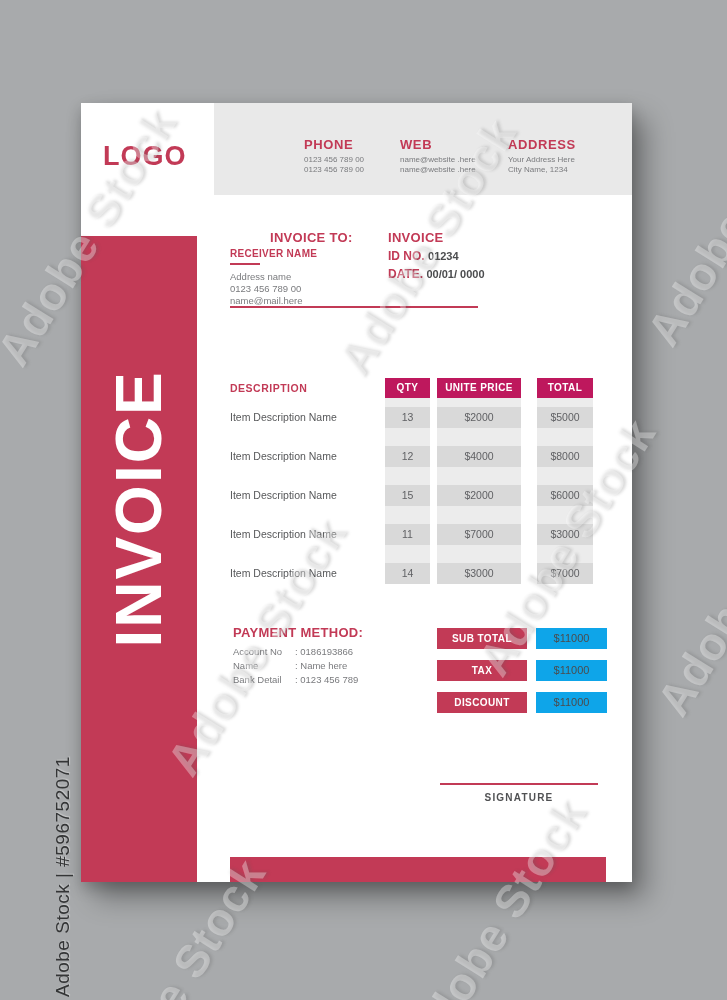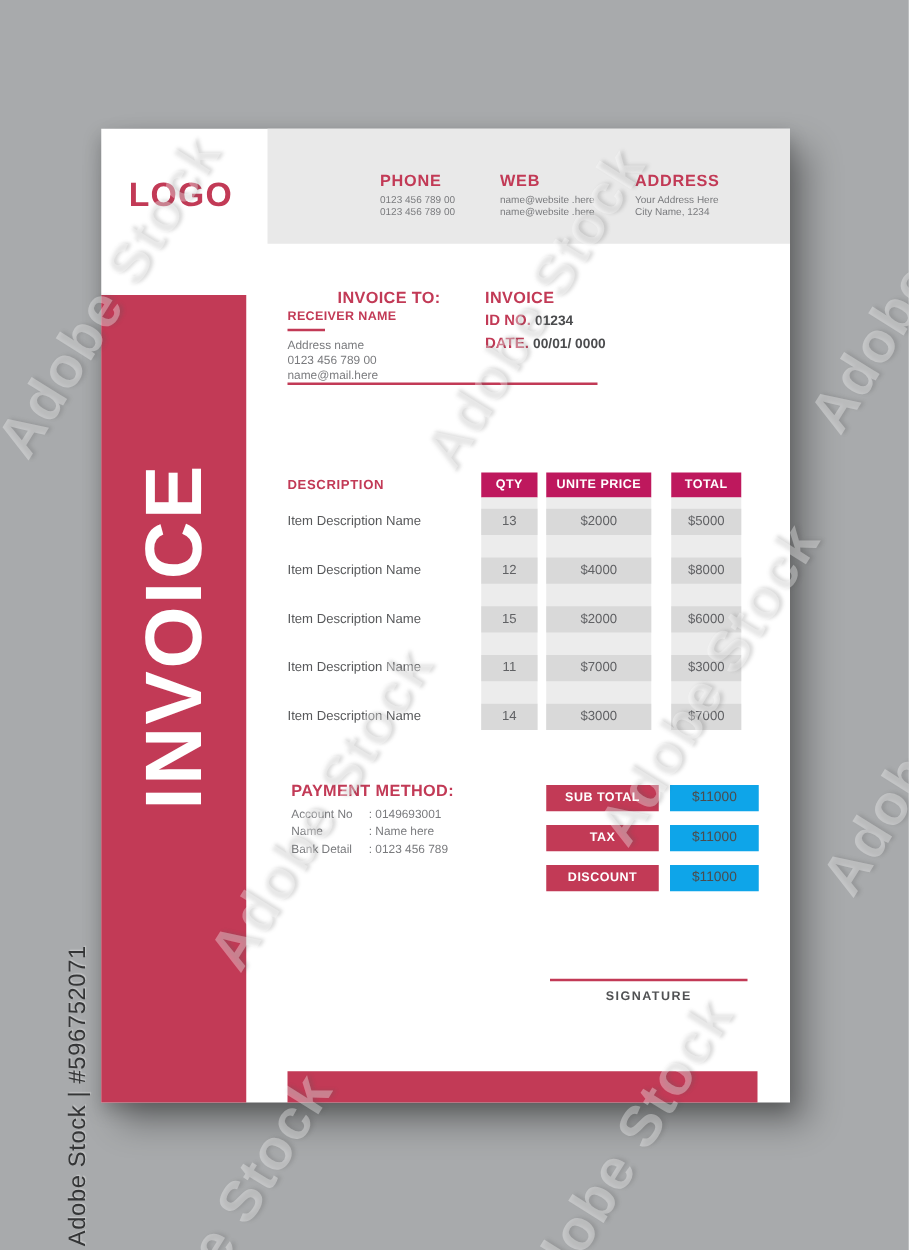--- a/index.html
+++ b/index.html
@@ -195,21 +195,21 @@
         <div class="cell bx-qty">14</div>
         <div class="cell bx-price">$3000</div>
         <div class="cell bx-total">$7000</div>
       </div>
     </div>
 
     <div class="payment">
       <div class="pm-title">PAYMENT METHOD:</div>
       <div class="pm-row">
         <span class="pm-label">Account No</span>
-        <span>: 0149693001</span>
+        <span>: 0186193866</span>
       </div>
       <div class="pm-row">
         <span class="pm-label">Name</span>
         <span>: Name here</span>
       </div>
       <div class="pm-row">
         <span class="pm-label">Bank Detail</span>
         <span>: 0123 456 789</span>
       </div>
     </div>

